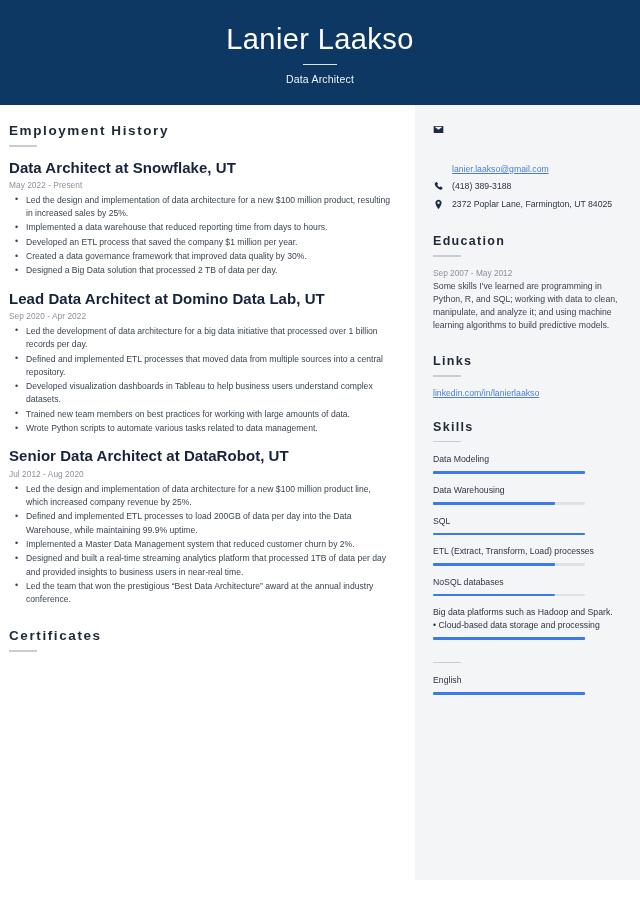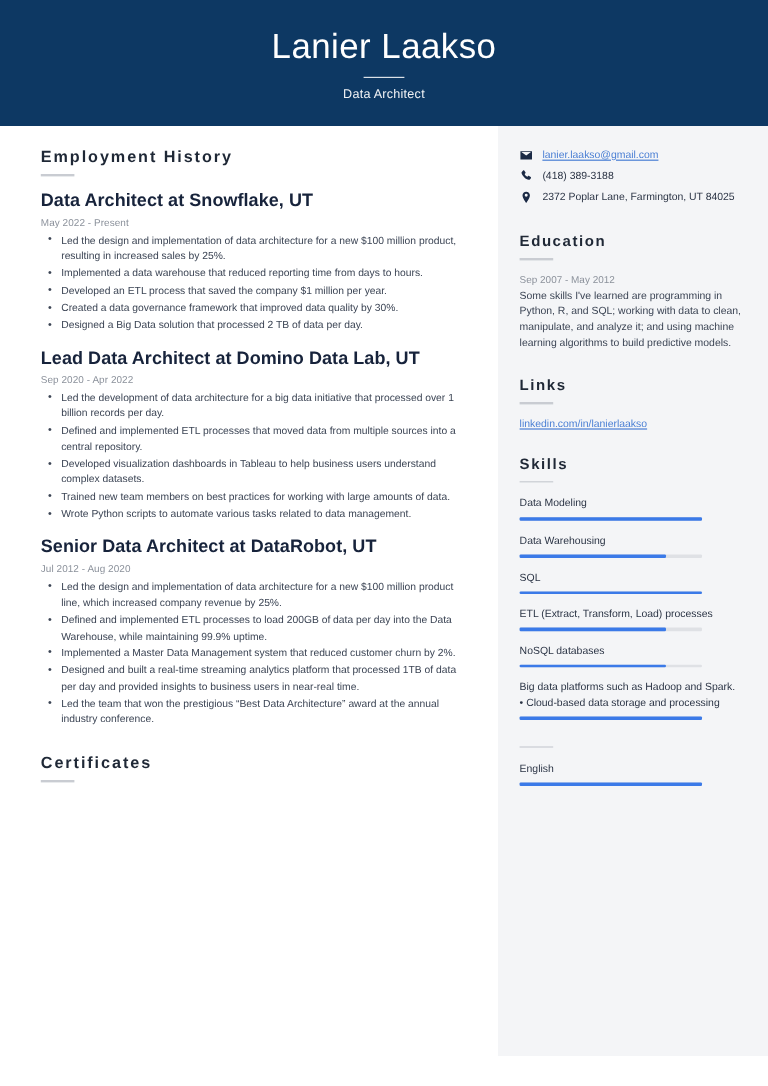--- a/index.html
+++ b/index.html
@@ -39,21 +39,21 @@
   }
   .header-title {
     color:#f0f2f5;
     font-size:10.5px;
     font-weight:400;
     letter-spacing:.2px;
   }
 
   
   .body { display:flex; align-items:stretch; height:800px; }
-  .left  { width:415px; padding:18px 24px 0 34px; background:#ffffff; }
+  .left  { width:415px; padding:18px 24px 0 9px; background:#ffffff; }
   .right { width:225px; background:#f4f5f7; padding:18px 22px 0 18px; height:775px; }
 
   
   .sec-head {
     font-size:13.5px;
     font-weight:700;
     color:#1f2836;
     letter-spacing:1.6px;
   }
   .sec-head.small { font-size:12.5px; letter-spacing:1.3px; }
@@ -121,20 +121,21 @@
     display:flex;
     align-items:center;
     justify-content:flex-start;
     padding-top:1px;
   }
   .contact-icon svg { display:block; fill:#1b2a45; }
   .contact-link {
     color:#4a7fd4;
     text-decoration:underline;
     word-break:break-all;
+    margin-top:40px;
   }
 
   
   .edu-title {
     font-size:9.7px;
     font-weight:700;
     color:#17233b;
     line-height:1.38;
   }
   .edu-date { font-size:8.3px; color:#8b919b; margin:3px 0 2px; }

